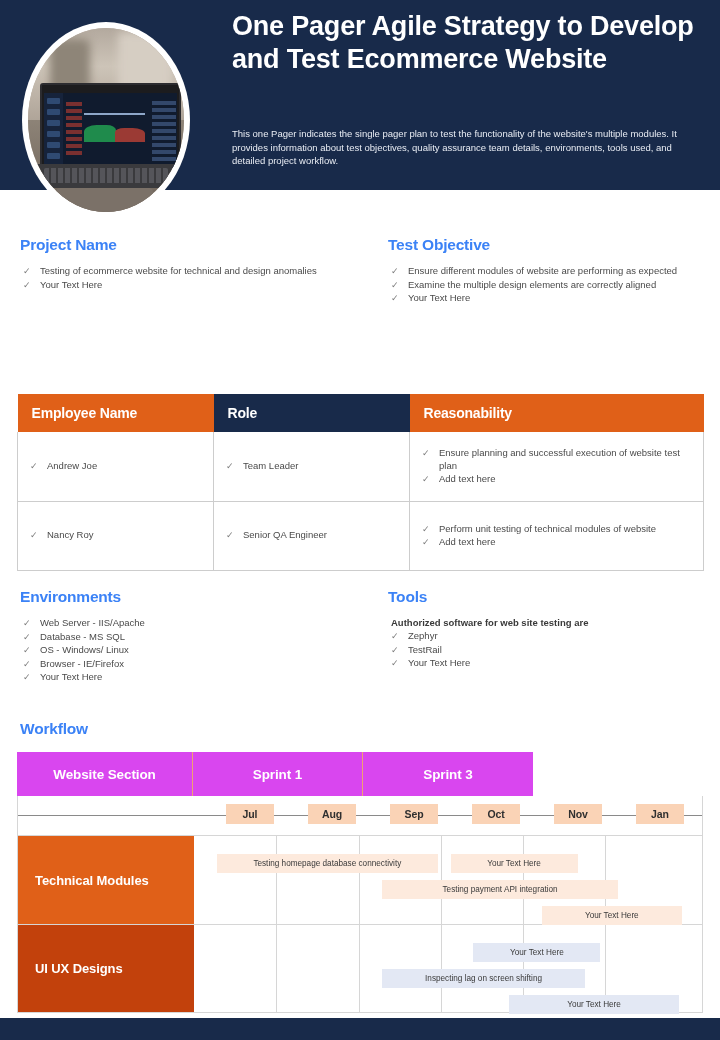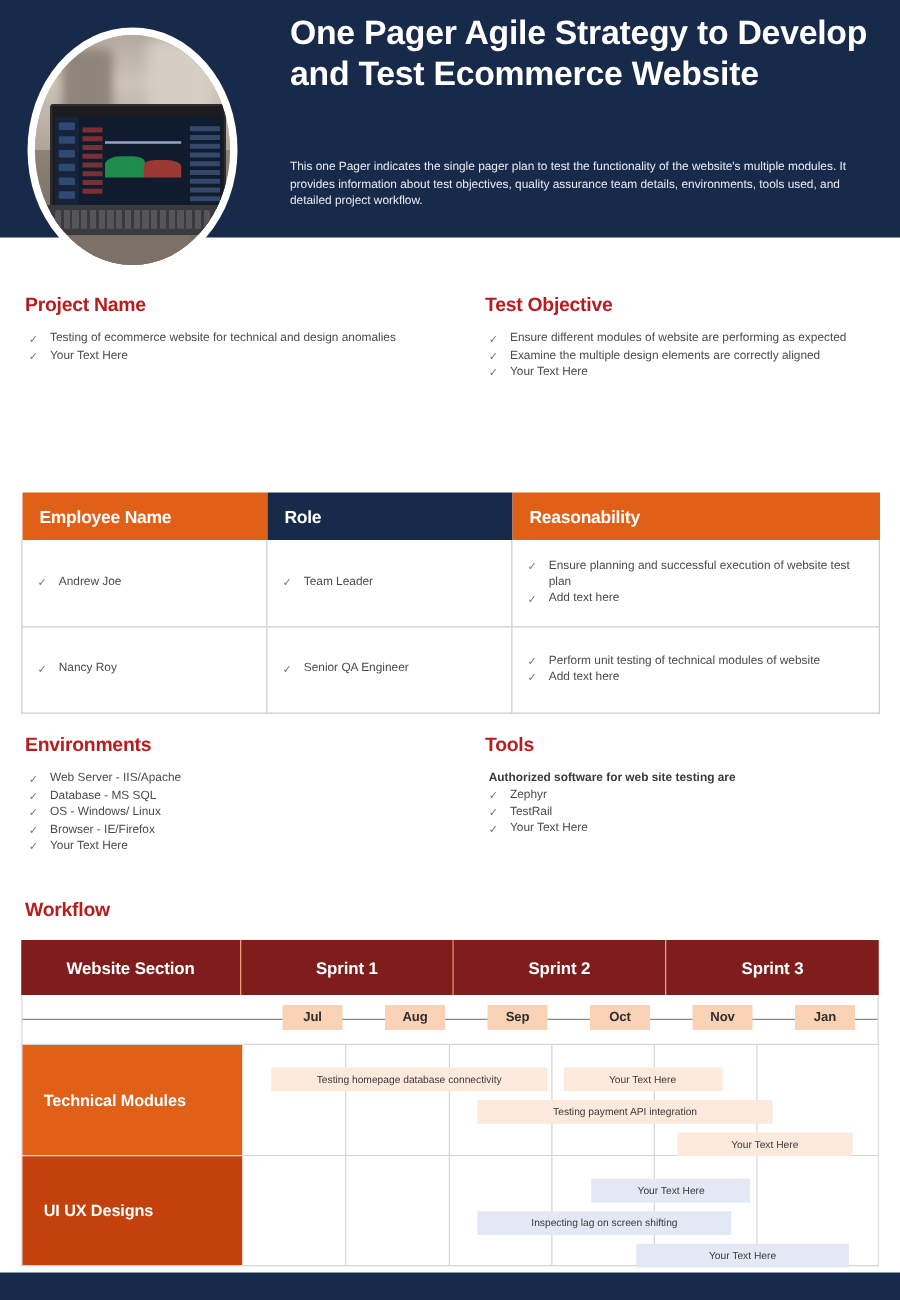--- a/index.html
+++ b/index.html
@@ -118,21 +118,21 @@
     width: 470px;
     font-size: 9.5px;
     line-height: 13.5px;
     color: #e8ecf3;
   }
 
   
   .sec-title {
     font-size: 15.5px;
     font-weight: bold;
-    color: #b91c1c;
+    color: #3b82f6;
     letter-spacing: -0.2px;
   }
 
   
   .blist { list-style: none; }
   .blist li {
     position: relative;
     padding-left: 20px;
     font-size: 9.5px;
     line-height: 12.6px;
@@ -209,21 +209,21 @@
 
   
   .wf {
     position: absolute;
     left: 17px; top: 752px;
     width: 686px;
     height: 262px;
   }
   .wf-head { display: flex; height: 44px; }
   .wf-head .cell {
-    background: #7f1d1d;
+    background: #d946ef;
     color: #ffffff;
     font-size: 13.5px;
     font-weight: bold;
     display: flex;
     align-items: center;
     justify-content: center;
     border-right: 1px solid #f0a070;
     letter-spacing: -0.1px;
   }
   .wf-head .cell:last-child { border-right: none; }
@@ -527,21 +527,20 @@
   </ul>
 </div>
 
 <div id="wf-heading" class="sec-title">Workflow</div>
 
 <div class="wf">
 
   <div class="wf-head">
     <div class="cell wf-c0">Website Section</div>
     <div class="cell wf-cs">Sprint 1</div>
-    <div class="cell wf-cs">Sprint 2</div>
     <div class="cell wf-cs">Sprint 3</div>
   </div>
 
   <div class="wf-months">
     <div class="wf-month-line"></div>
     <div class="month-chip" style="left:208px">Jul</div>
     <div class="month-chip" style="left:290px">Aug</div>
     <div class="month-chip" style="left:372px">Sep</div>
     <div class="month-chip" style="left:454px">Oct</div>
     <div class="month-chip" style="left:536px">Nov</div>

